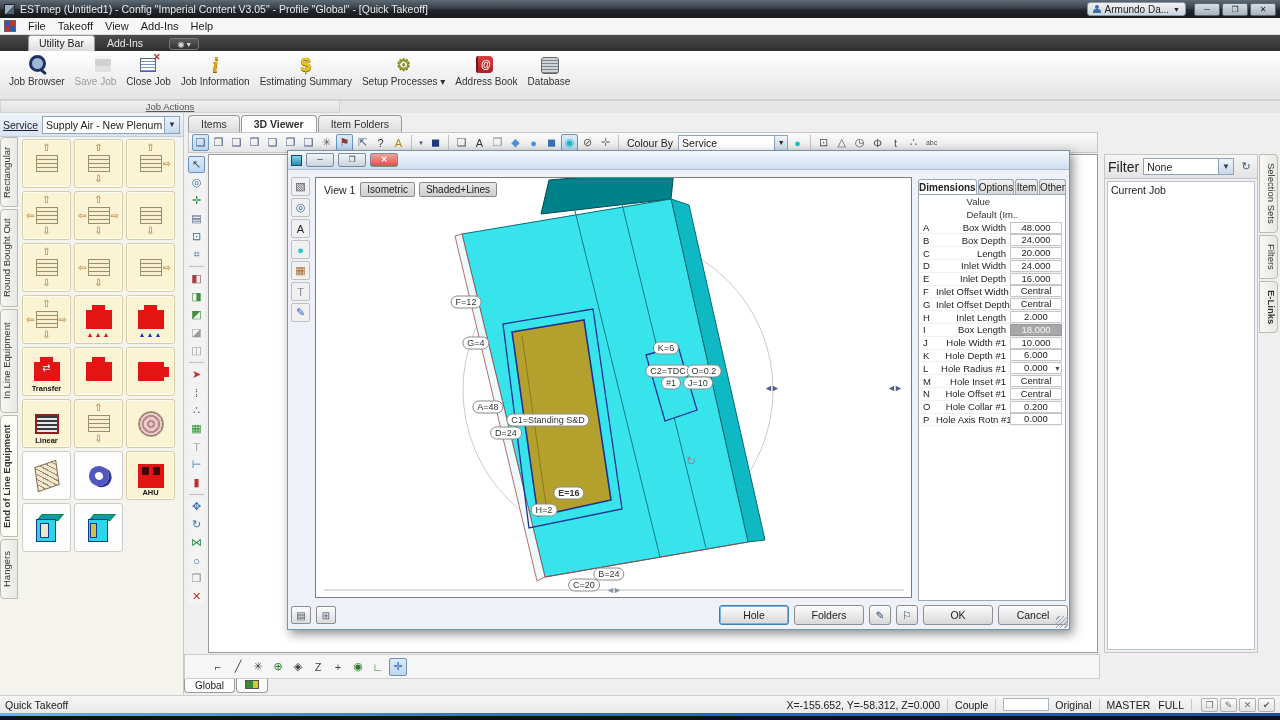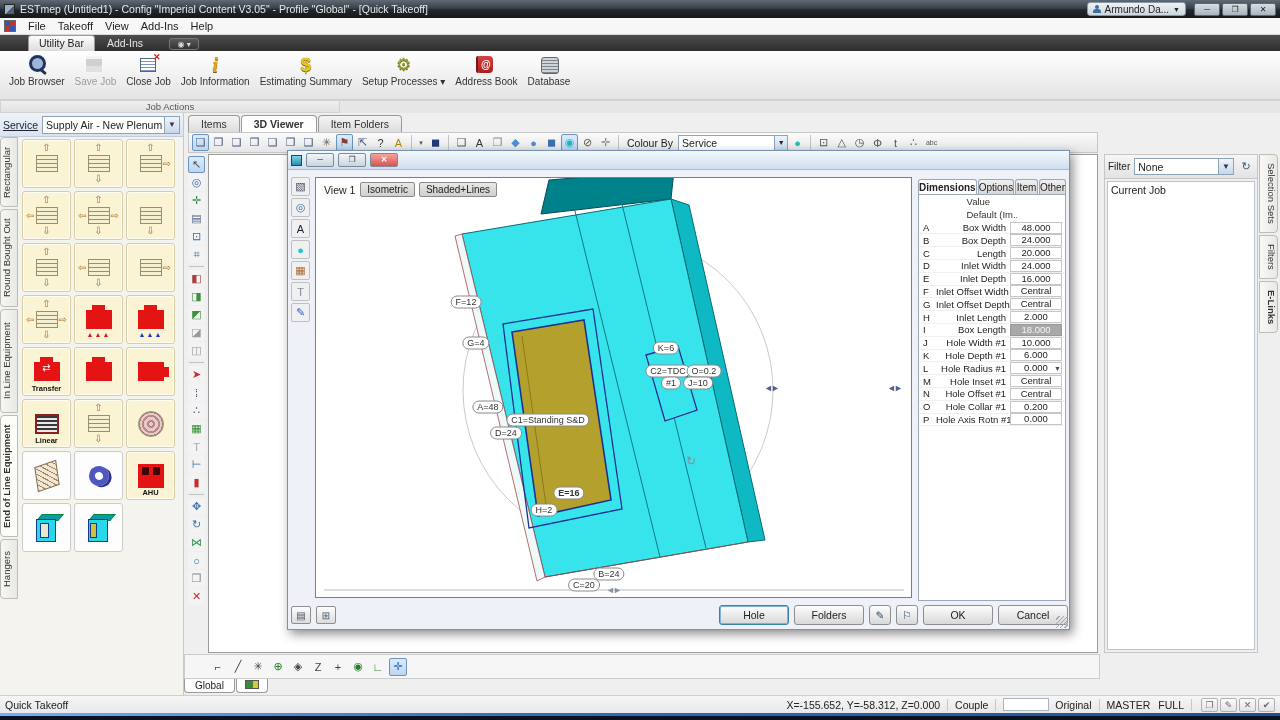--- a/index.html
+++ b/index.html
@@ -26,33 +26,33 @@
 
   
   .ribstrip { position:absolute; left:0; top:35px; width:1280px; height:16px; background:linear-gradient(#4d4d4d,#2e2e2e); display:flex; align-items:flex-end; padding-left:28px; gap:2px; }
   .rtab { font-size:10.5px; color:#e6e6e6; padding:1px 10px 2px; border-radius:3px 3px 0 0; }
   .rtab.active { background:linear-gradient(#fdfdfd,#dcdcdc); color:#222; border:1px solid #9a9a9a; border-bottom:none; }
   .capchip { margin-left:14px; margin-bottom:1px; width:30px; height:12px; background:linear-gradient(#5a5a5a,#333); border:1px solid #777; border-radius:3px; color:#ddd; font-size:8px; text-align:center; line-height:11px; }
 
   
   .ribbon { position:absolute; left:0; top:51px; width:1280px; height:49px; background:linear-gradient(#ffffff,#e4e4e4); border-bottom:1px solid #cfcfcf; display:flex; align-items:flex-start; padding:2px 4px 0; }
   .rbtn { display:flex; flex-direction:column; align-items:center; min-width:46px; padding:1px 5px; gap:1px; text-align:center; font-size:10px; line-height:10.5px; color:#333; border-radius:3px; }
-  .rbtn.disabled { opacity:.45; filter:grayscale(1); }
+  .rbtn.disabled { opacity:.45; filter:grayscale(1);align-items:flex-end; }
   .ric { width:24px; height:22px; display:flex; align-items:center; justify-content:center; position:relative; }
   .ric-job-browser::before { content:''; position:absolute; left:4px; top:1px; width:11px; height:11px; border:3px solid #1d3461; border-radius:50%; background:#9fb6d8; }
   .ric-job-browser::after { content:''; position:absolute; right:2px; bottom:3px; width:8px; height:3px; background:#1d3461; transform:rotate(40deg); border-radius:2px; }
   .ric-save-job::before { content:''; position:absolute; left:3px; top:2px; width:16px; height:16px; background:#9aa2aa; border-radius:2px; box-shadow:inset 0 -6px 0 #c4cad0, inset 0 10px 0 -7px #e8ecef; }
   .ric-close-job::before { content:''; position:absolute; left:3px; top:4px; width:14px; height:12px; background:repeating-linear-gradient(180deg,#fff 0 2px,#7d92c0 2px 3px); border:1px solid #55657f; }
   .ric-close-job::after { content:'✕'; position:absolute; right:0px; top:-2px; color:#c22; font-size:9px; font-weight:bold; }
   .ric-job-information::before { content:'i'; font:italic bold 20px "Liberation Serif", serif; color:#e2a31f; text-shadow:0 1px 0 #8a5f00, 0 0 1px #8a5f00; }
   .ric-estimating-summary::before { content:'$'; font:bold 19px "Liberation Sans", sans-serif; color:#e8c723; text-shadow:0 1px 0 #7d6a00, 0 0 1px #7d6a00; }
   .ric-setup-processes::before { content:'⚙'; font-size:17px; color:#97a030; text-shadow:0 1px 0 #5d6410; }
   .ric-address-book::before { content:'@'; position:absolute; left:4px; top:2px; width:15px; height:17px; background:linear-gradient(#d84040,#a82020); border-radius:2px 4px 4px 2px; color:#fff; font-size:10px; font-weight:bold; line-height:17px; text-align:center; box-shadow:-2px 0 0 #7a1515; }
   .ric-database::before { content:''; position:absolute; left:4px; top:3px; width:16px; height:15px; border-radius:3px; background:repeating-linear-gradient(180deg,#cfd4d8 0 2px,#7e868d 2px 3px); border:1px solid #666; }
-  .ribcaption { position:absolute; left:0; top:100px; width:340px; height:13px; background:linear-gradient(#efefef,#e2e2e2); border:1px solid #d2d2d2; text-align:center; font-size:9.5px; color:#555; line-height:12px; }
+  .ribcaption { position:absolute; left:0; top:100px; width:340px; height:13px; background:linear-gradient(#efefef,#e2e2e2); border:1px solid #d2d2d2; text-align:center; font-size:9.5px; color:#555; line-height:12px;text-decoration:underline; }
   .ribrest { position:absolute; left:340px; top:100px; width:940px; height:13px; background:#e6e6e6; border-top:1px solid #d2d2d2; }
 
   
   .workspace { position:absolute; left:0; top:113px; width:1280px; height:582px; background:#efefef; }
 
   
   .palette { position:absolute; left:0; top:0; width:184px; height:582px; background:#f4f3ee; border-right:1px solid #c9c9c9; }
   .servicebar { height:24px; background:linear-gradient(#eef3f9,#d9e4f0); display:flex; align-items:center; gap:4px; padding:0 3px; border-bottom:1px solid #c0ccd8; }
   .servicebar .slbl { text-decoration:underline; font-size:10.5px; color:#223; }
   .selectbox { flex:1; height:18px; background:#fff; border:1px solid #8fa3b8; display:flex; align-items:center; overflow:hidden; }
@@ -104,21 +104,21 @@
   
   .ltools { position:absolute; left:186px; top:41px; width:21px; height:500px; display:flex; flex-direction:column; align-items:center; gap:1px; padding-top:2px; }
   .lt { width:17px; height:17px; display:flex; align-items:center; justify-content:center; font-size:11px; border:1px solid transparent; border-radius:2px; background:#f3f3f3; }
   .lt.sel { border-color:#6a93c0; background:linear-gradient(#dcebf8,#bcd6ee); }
   .lthr { width:15px; height:1px; background:#c2c2c2; margin:2px 0; }
 
   
   .canvas3d { position:absolute; left:208px; top:41px; width:890px; height:499px; background:#fff; border:1px solid #9a9a9a; }
   .rpanel { position:absolute; left:1104px; top:41px; width:154px; height:499px; background:#f0f0f0; border:1px solid #c6c6c6; }
   .rphead { height:24px; display:flex; align-items:center; gap:4px; padding:0 3px; background:linear-gradient(#f6f6f6,#e3e3e3); border-bottom:1px solid #c6c6c6; }
-  .rphead .flbl { font-size:10px; }
+  .rphead .flbl { font-size:14px; }
   .rprefresh { width:16px; height:16px; font-size:11px; color:#357; text-align:center; line-height:15px; }
   .rplist { position:absolute; left:2px; top:26px; right:2px; bottom:2px; background:#fff; border:1px solid #b8c4d0; padding:2px 3px; font-size:10.5px; }
   .rtabs { position:absolute; left:1259px; top:41px; width:21px; }
   .rvtab { writing-mode:vertical-rl; background:linear-gradient(270deg,#e8e8e4,#f8f8f4); border:1px solid #bcbcb4; border-radius:0 4px 4px 0; font-size:9.5px; color:#333; width:19px; text-align:center; padding:8px 0; margin-bottom:2px; }
   .rvtab.active { font-weight:bold; }
 
   
   .snapbar { position:absolute; left:184px; top:541px; width:916px; height:25px; background:#f6f6f6; border:1px solid #ccc; display:flex; align-items:center; gap:2px; padding:0 24px; }
   .sn { width:18px; height:18px; display:flex; align-items:center; justify-content:center; font-size:11px; color:#444; border:1px solid transparent; border-radius:2px; }
   .sn.active { border-color:#6a93c0; background:linear-gradient(#dcebf8,#bcd6ee); color:#3366cc; }

